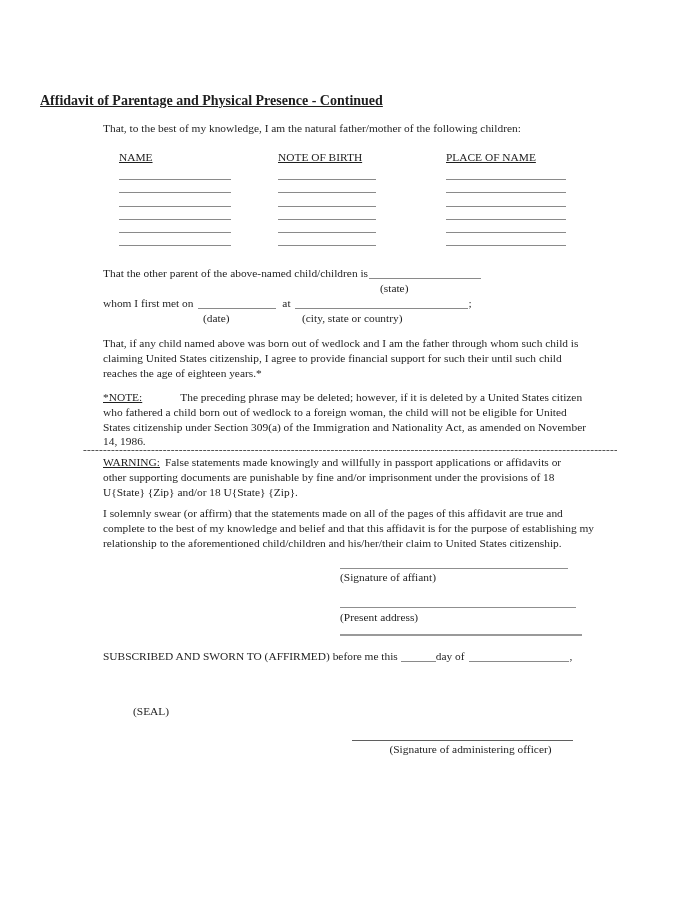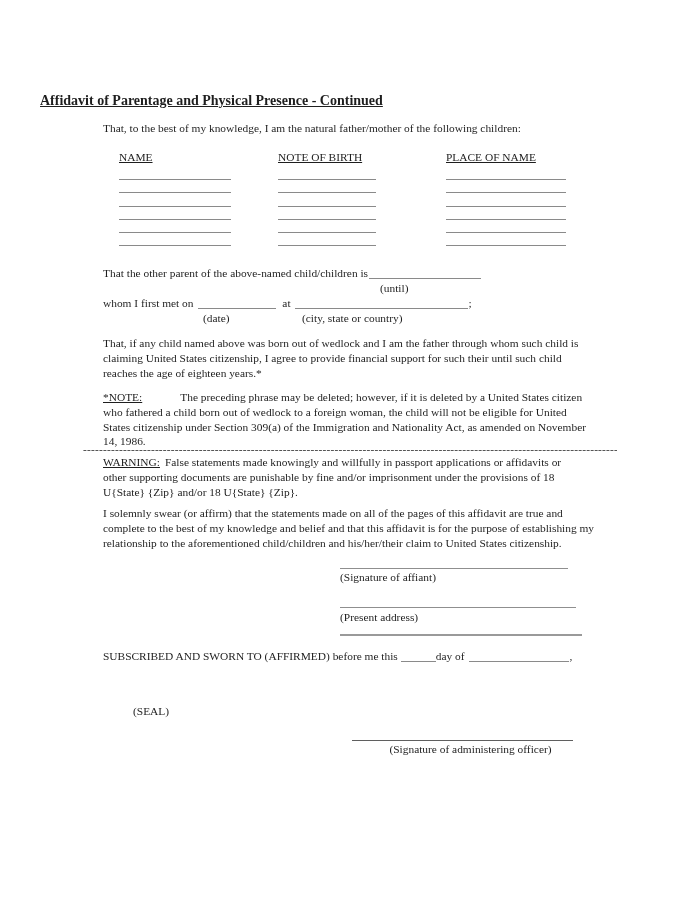--- a/index.html
+++ b/index.html
@@ -100,21 +100,21 @@
           <span class="tl tl1"></span>
           <span class="tl tl2"></span>
           <span class="tl tl3"></span>
         </div>
     </div>
   </div>
 
   <div class="abs" style="top:266px;left:103px;width:520px;">
     <div class="pline"><span>That the other parent of the above-named child/children is</span><span class="blank bw112"></span></div>
     <div class="caprow">
-      <span class="cap" style="left:277px;">(until)</span>
+      <span class="cap" style="left:277px;">(state)</span>
     </div>
     <div class="pline"><span>whom I first met on</span>
       <span class="blank bw78"></span><span>at</span>
       <span class="blank bw173"></span><span>;</span></div>
     <div class="caprow">
       <span class="cap" style="left:100px;">(date)</span>
       <span class="cap" style="left:199px;">(city, state or country)</span>
     </div>
   </div>
 

